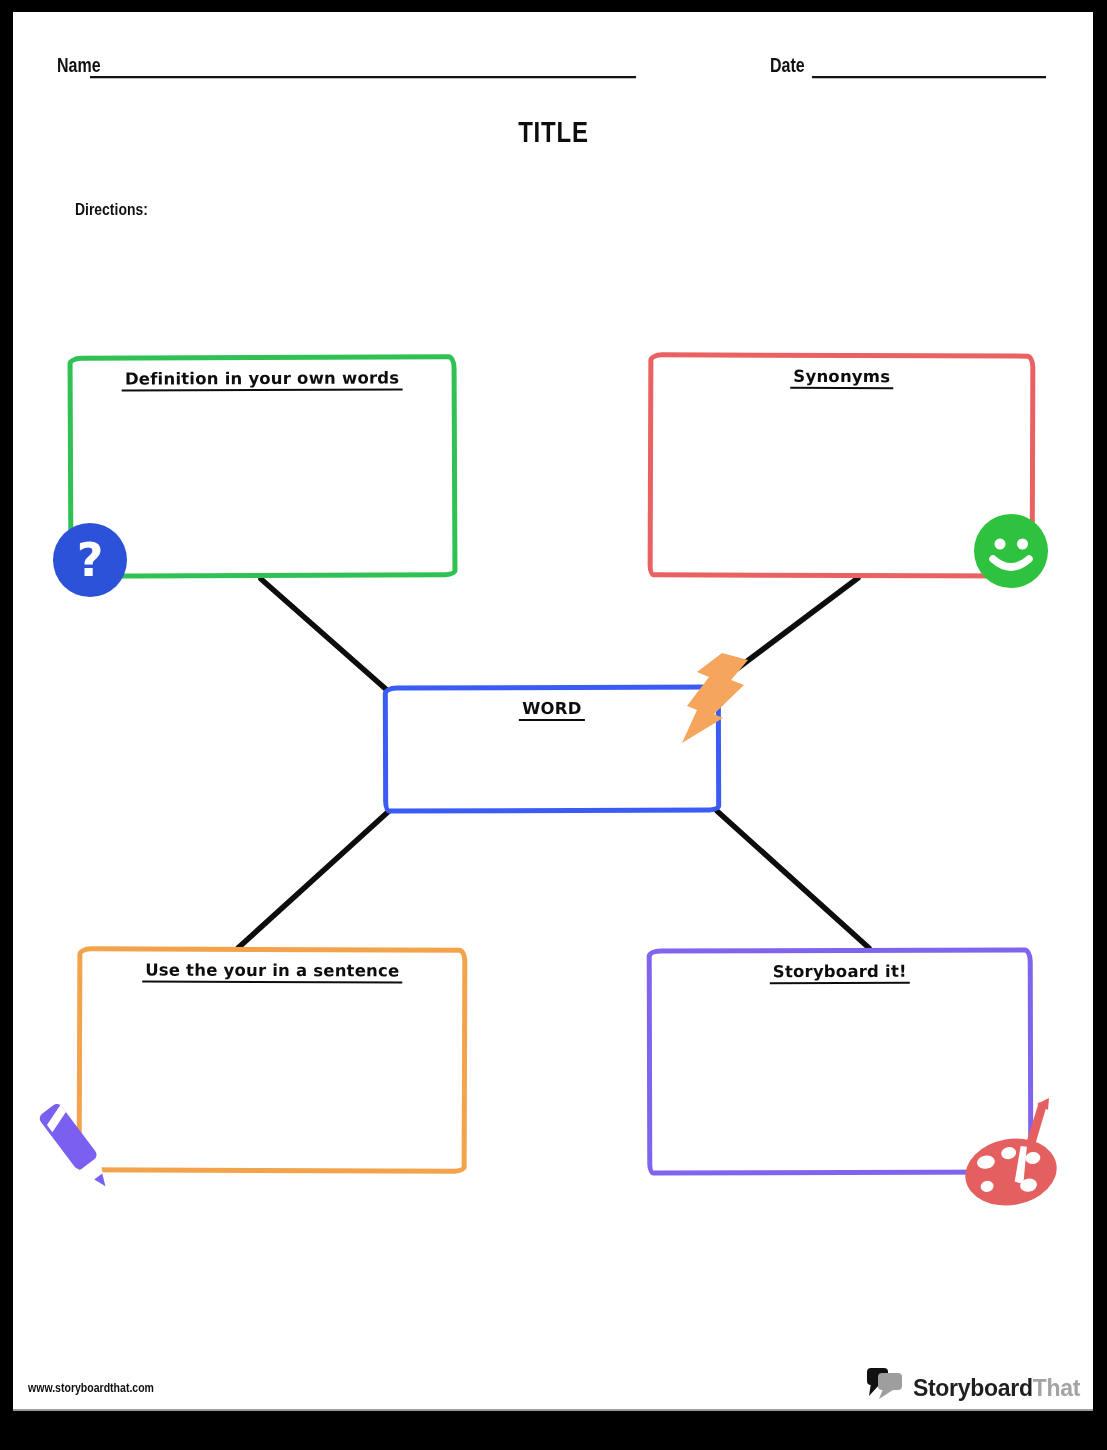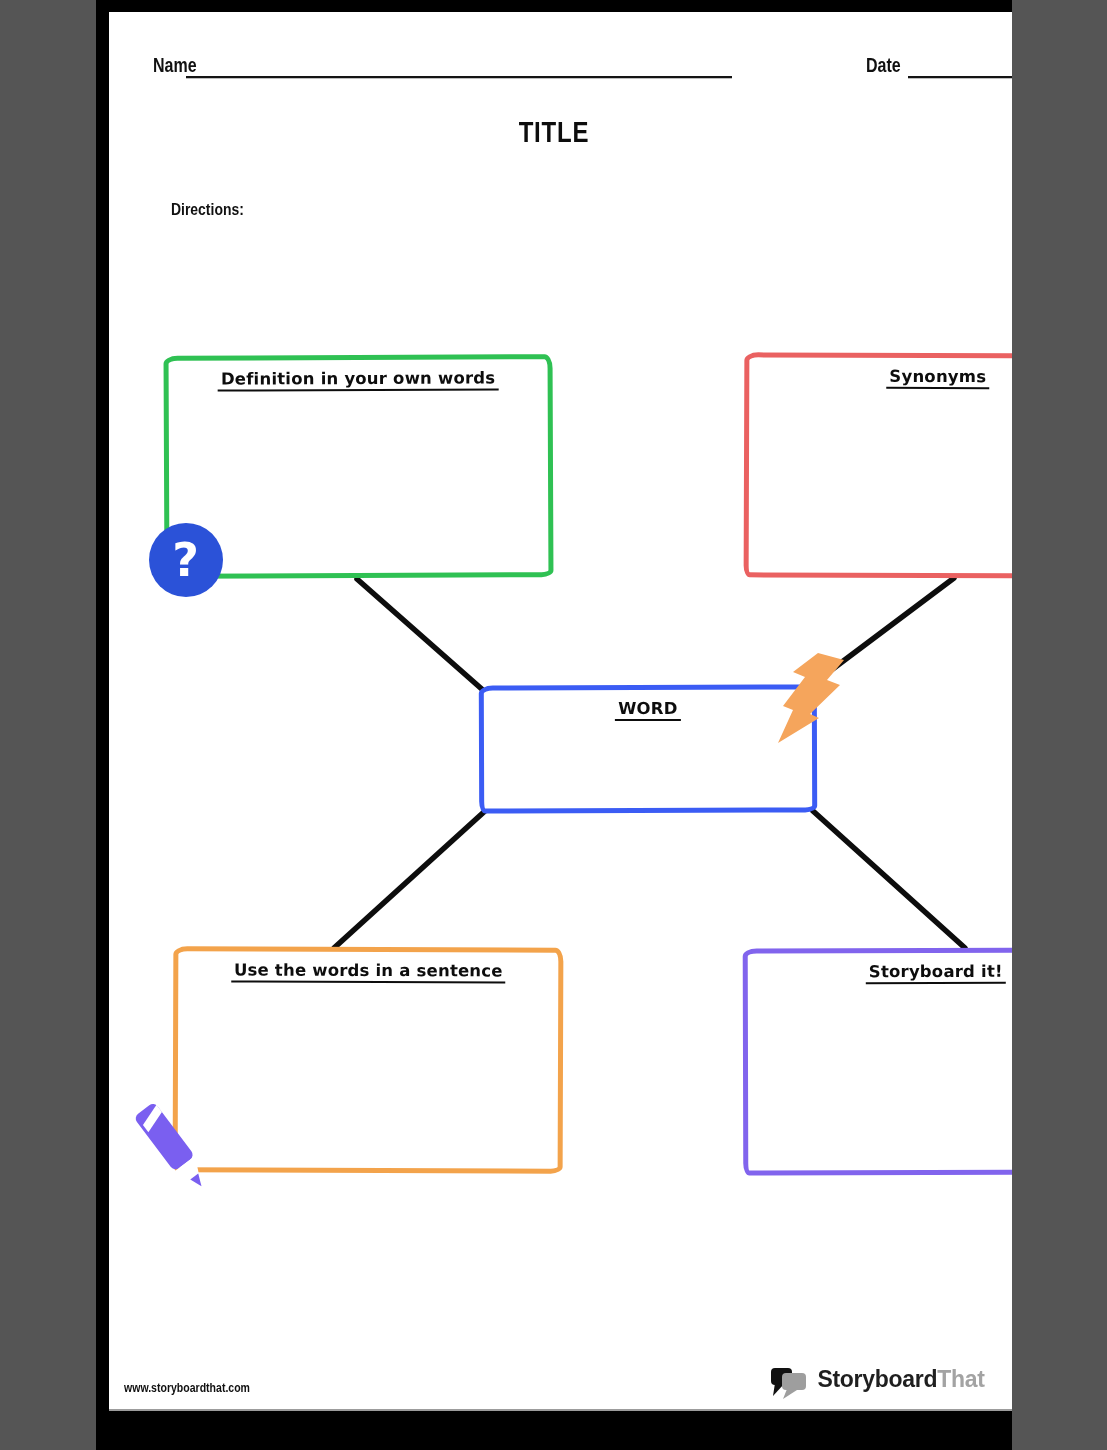--- a/index.html
+++ b/index.html
@@ -1,17 +1,17 @@
 <!DOCTYPE html>
 <html><head>
 <meta charset="utf-8">
 <style>
   html,body{margin:0;padding:0;}
   body{font-family:"Liberation Sans",sans-serif;background:#555;}
-  .wrapper{position:relative;width:876px;height:1450px;background:#000;overflow:hidden;margin:0 auto;padding-left:40px;}
+  .wrapper{position:relative;width:1107px;height:1450px;background:#000;overflow:hidden;margin:0 auto;}
   .page{position:absolute;left:13px;top:12px;width:1080px;height:1397px;background:#ffffff;border-bottom:2px solid #9c9c9c;}
   .abs{position:absolute;}
 
   
   .hdr-label{font-weight:bold;color:#111;font-size:20px;transform:scaleX(0.8);transform-origin:left center;white-space:nowrap;}
   .fill-line{border-top:2.5px solid #141414;box-shadow:0 1px 0 #bdbdbd;height:0;}
   .page-title{left:0;right:0;top:115px;text-align:center;font-weight:bold;font-size:30px;letter-spacing:1px;color:#0d0d0d;transform:scaleX(0.8);transform-origin:center;}
   .directions{left:75px;top:200px;font-weight:bold;font-size:17px;color:#111;transform:scaleX(0.82);transform-origin:left center;}
 
   
@@ -26,21 +26,21 @@
   .box-title{display:inline-block;font-family:"DejaVu Sans",sans-serif;font-weight:bold;font-size:16.5px;color:#0d0d0d;
     border-bottom:2.5px solid #0d0d0d;padding:0 3px 1px 3px;letter-spacing:0.2px;}
 
   
   .q-badge{left:53px;top:523px;width:74px;height:74px;border-radius:50%;background:#2b52d8;color:#fff;
     font-family:"DejaVu Sans",sans-serif;font-weight:bold;font-size:46px;display:flex;align-items:center;justify-content:center;}
   .svg-icon{display:block;}
 
   
   .site-url{left:28px;top:1380px;font-weight:bold;font-size:13.5px;color:#101010;transform:scaleX(0.78);transform-origin:left center;white-space:nowrap;}
-  .brand{right:27px;top:1366px;display:flex;align-items:flex-start;gap:7px;}
+  .brand{right:27px;top:1366px;display:flex;align-items:flex-end;gap:7px;}
   .brand-text{font-size:23px;font-weight:600;letter-spacing:-0.3px;white-space:nowrap;}
   .brand-primary{color:#1f1f1f;}
   .brand-secondary{color:#a3a3a3;}
 
   svg{overflow:visible;}
 </style>
 </head>
 <body>
 
 <div class="wrapper">
@@ -63,21 +63,21 @@
   <div class="abs sketch-box box-def">
     <div class="box-title-row"><span class="box-title">Definition in your own words</span></div>
   </div>
   <div class="abs sketch-box box-syn">
     <div class="box-title-row"><span class="box-title">Synonyms</span></div>
   </div>
   <div class="abs sketch-box box-word">
     <div class="box-title-row"><span class="box-title">WORD</span></div>
   </div>
   <div class="abs sketch-box box-sent">
-    <div class="box-title-row"><span class="box-title">Use the words in a sentence</span></div>
+    <div class="box-title-row"><span class="box-title">Use the your in a sentence</span></div>
   </div>
   <div class="abs sketch-box box-ill">
     <div class="box-title-row"><span class="box-title">Storyboard it!</span></div>
   </div>
 
   <div class="abs q-badge">
     <span>?</span>
   </div>
 
   <svg class="abs svg-icon" style="left:974px;top:514px;" width="74" height="74" viewBox="0 0 74 74">

